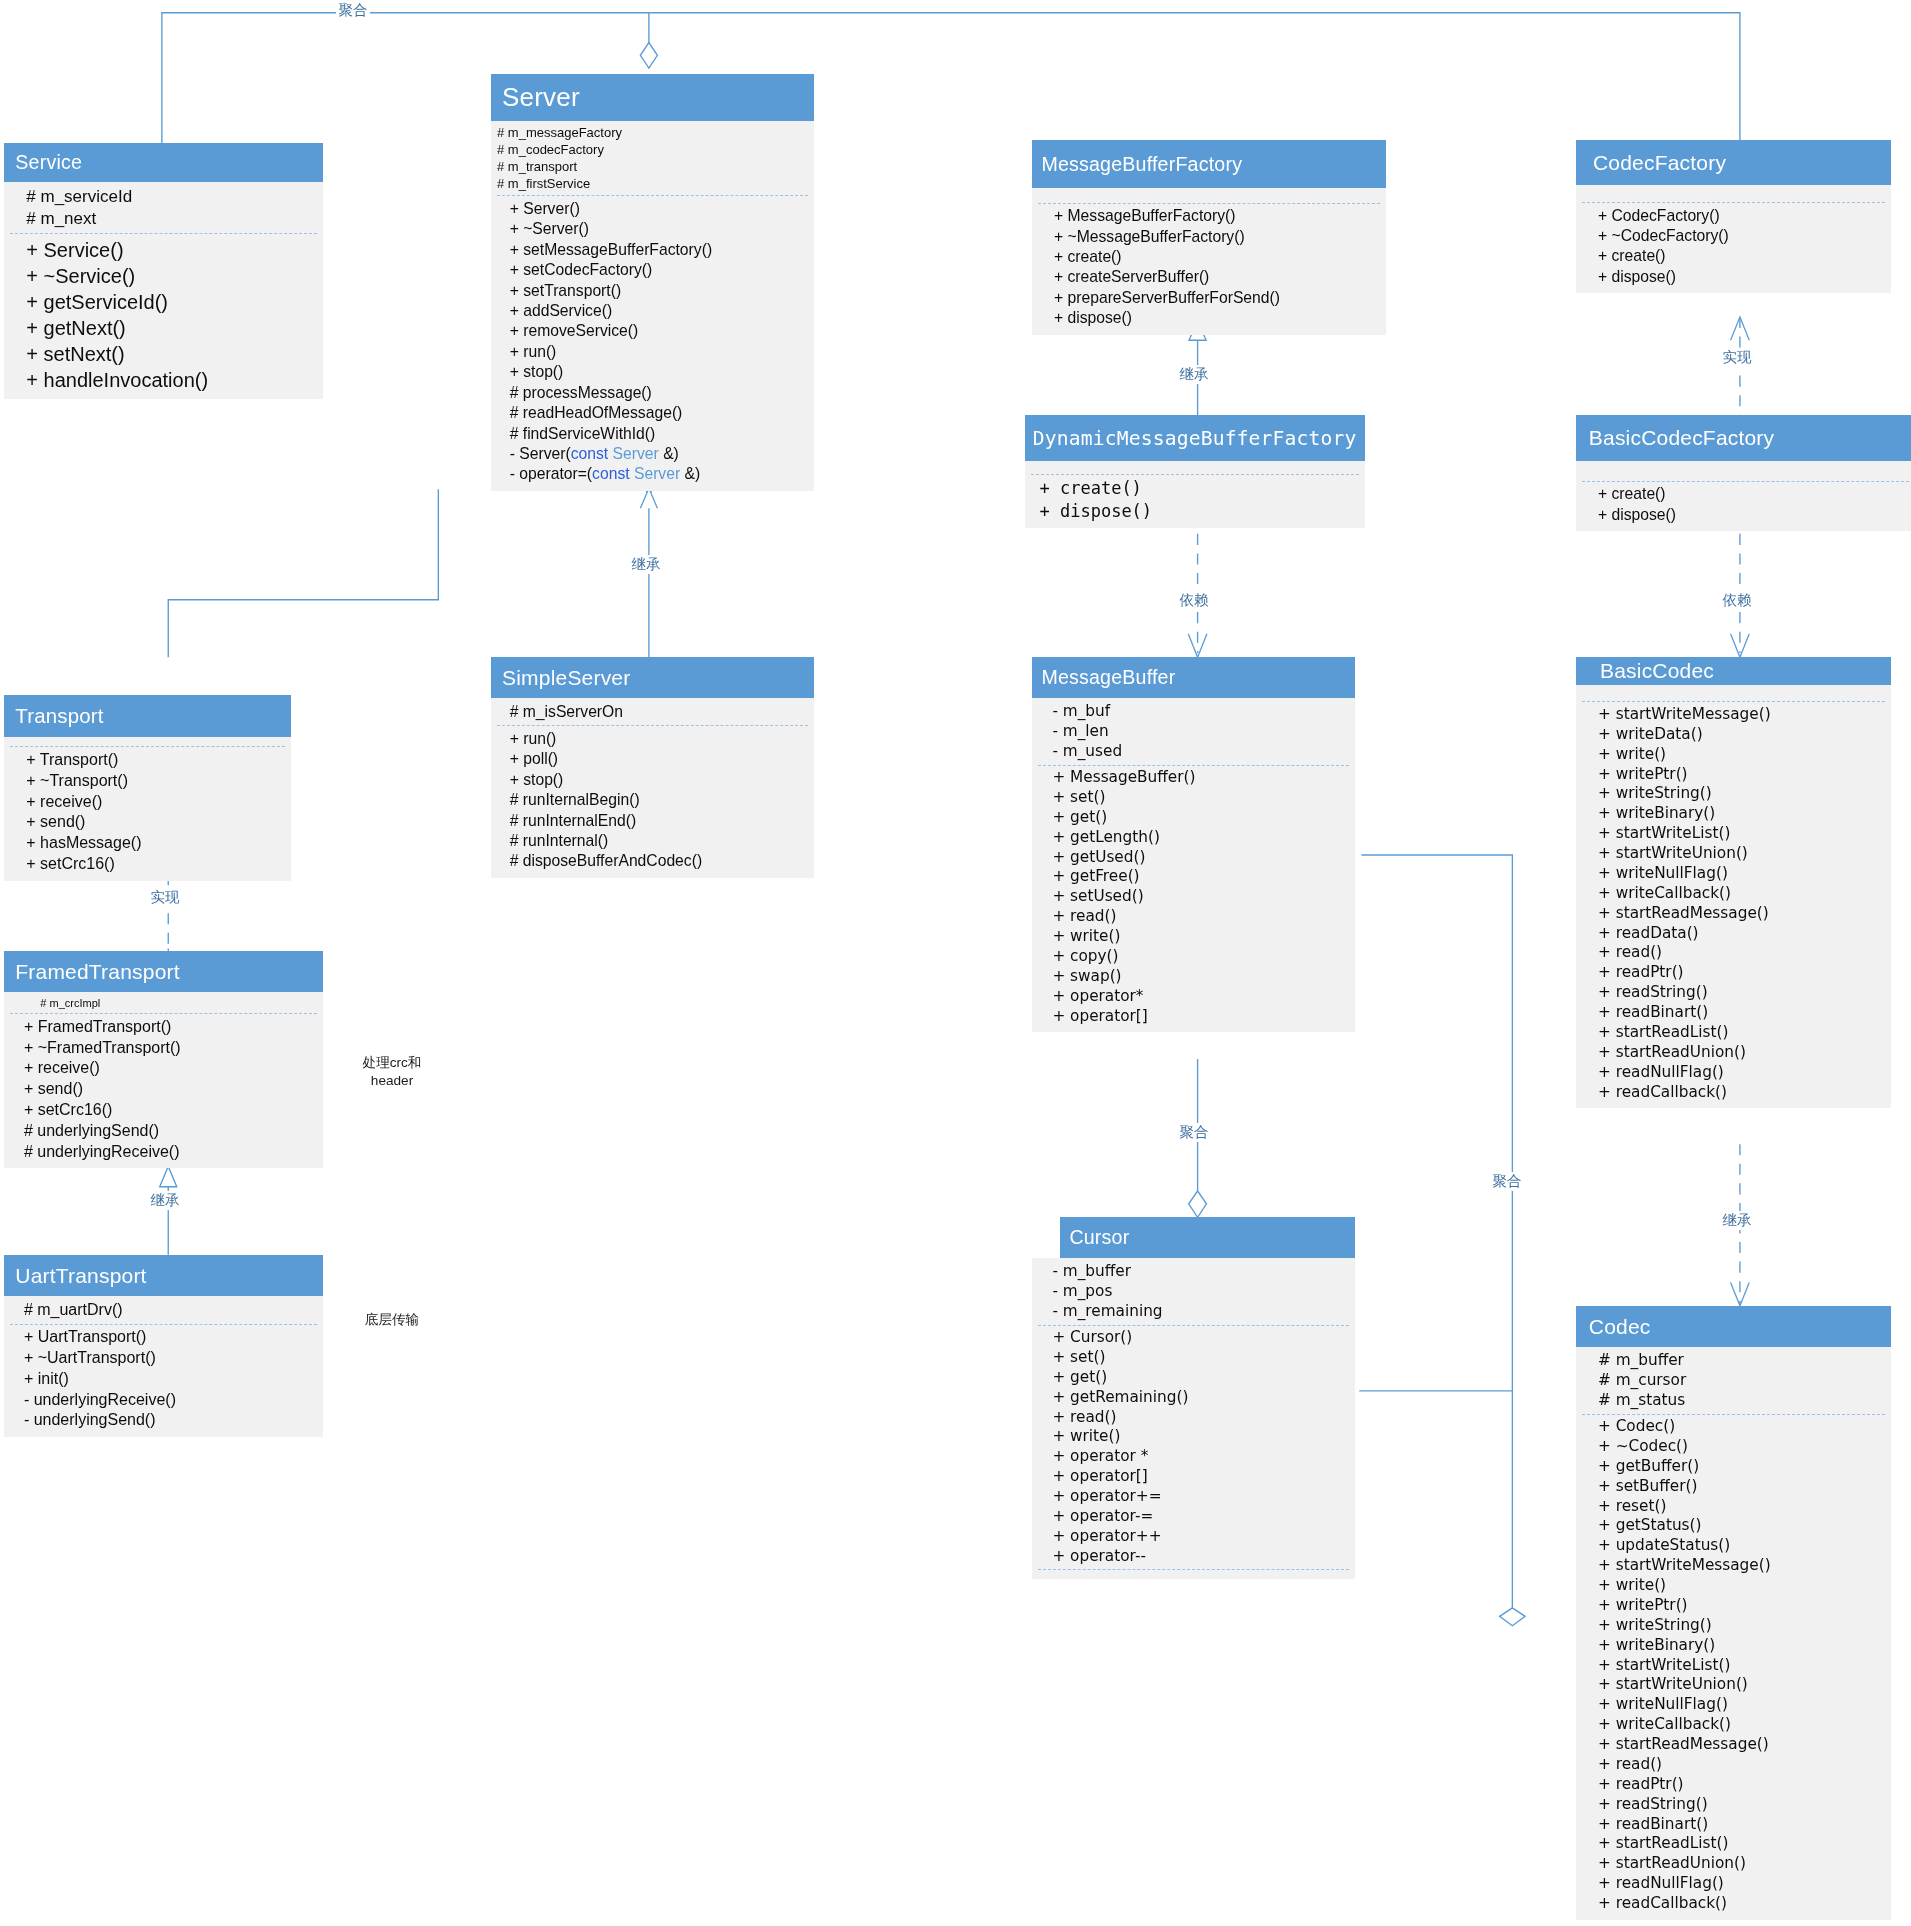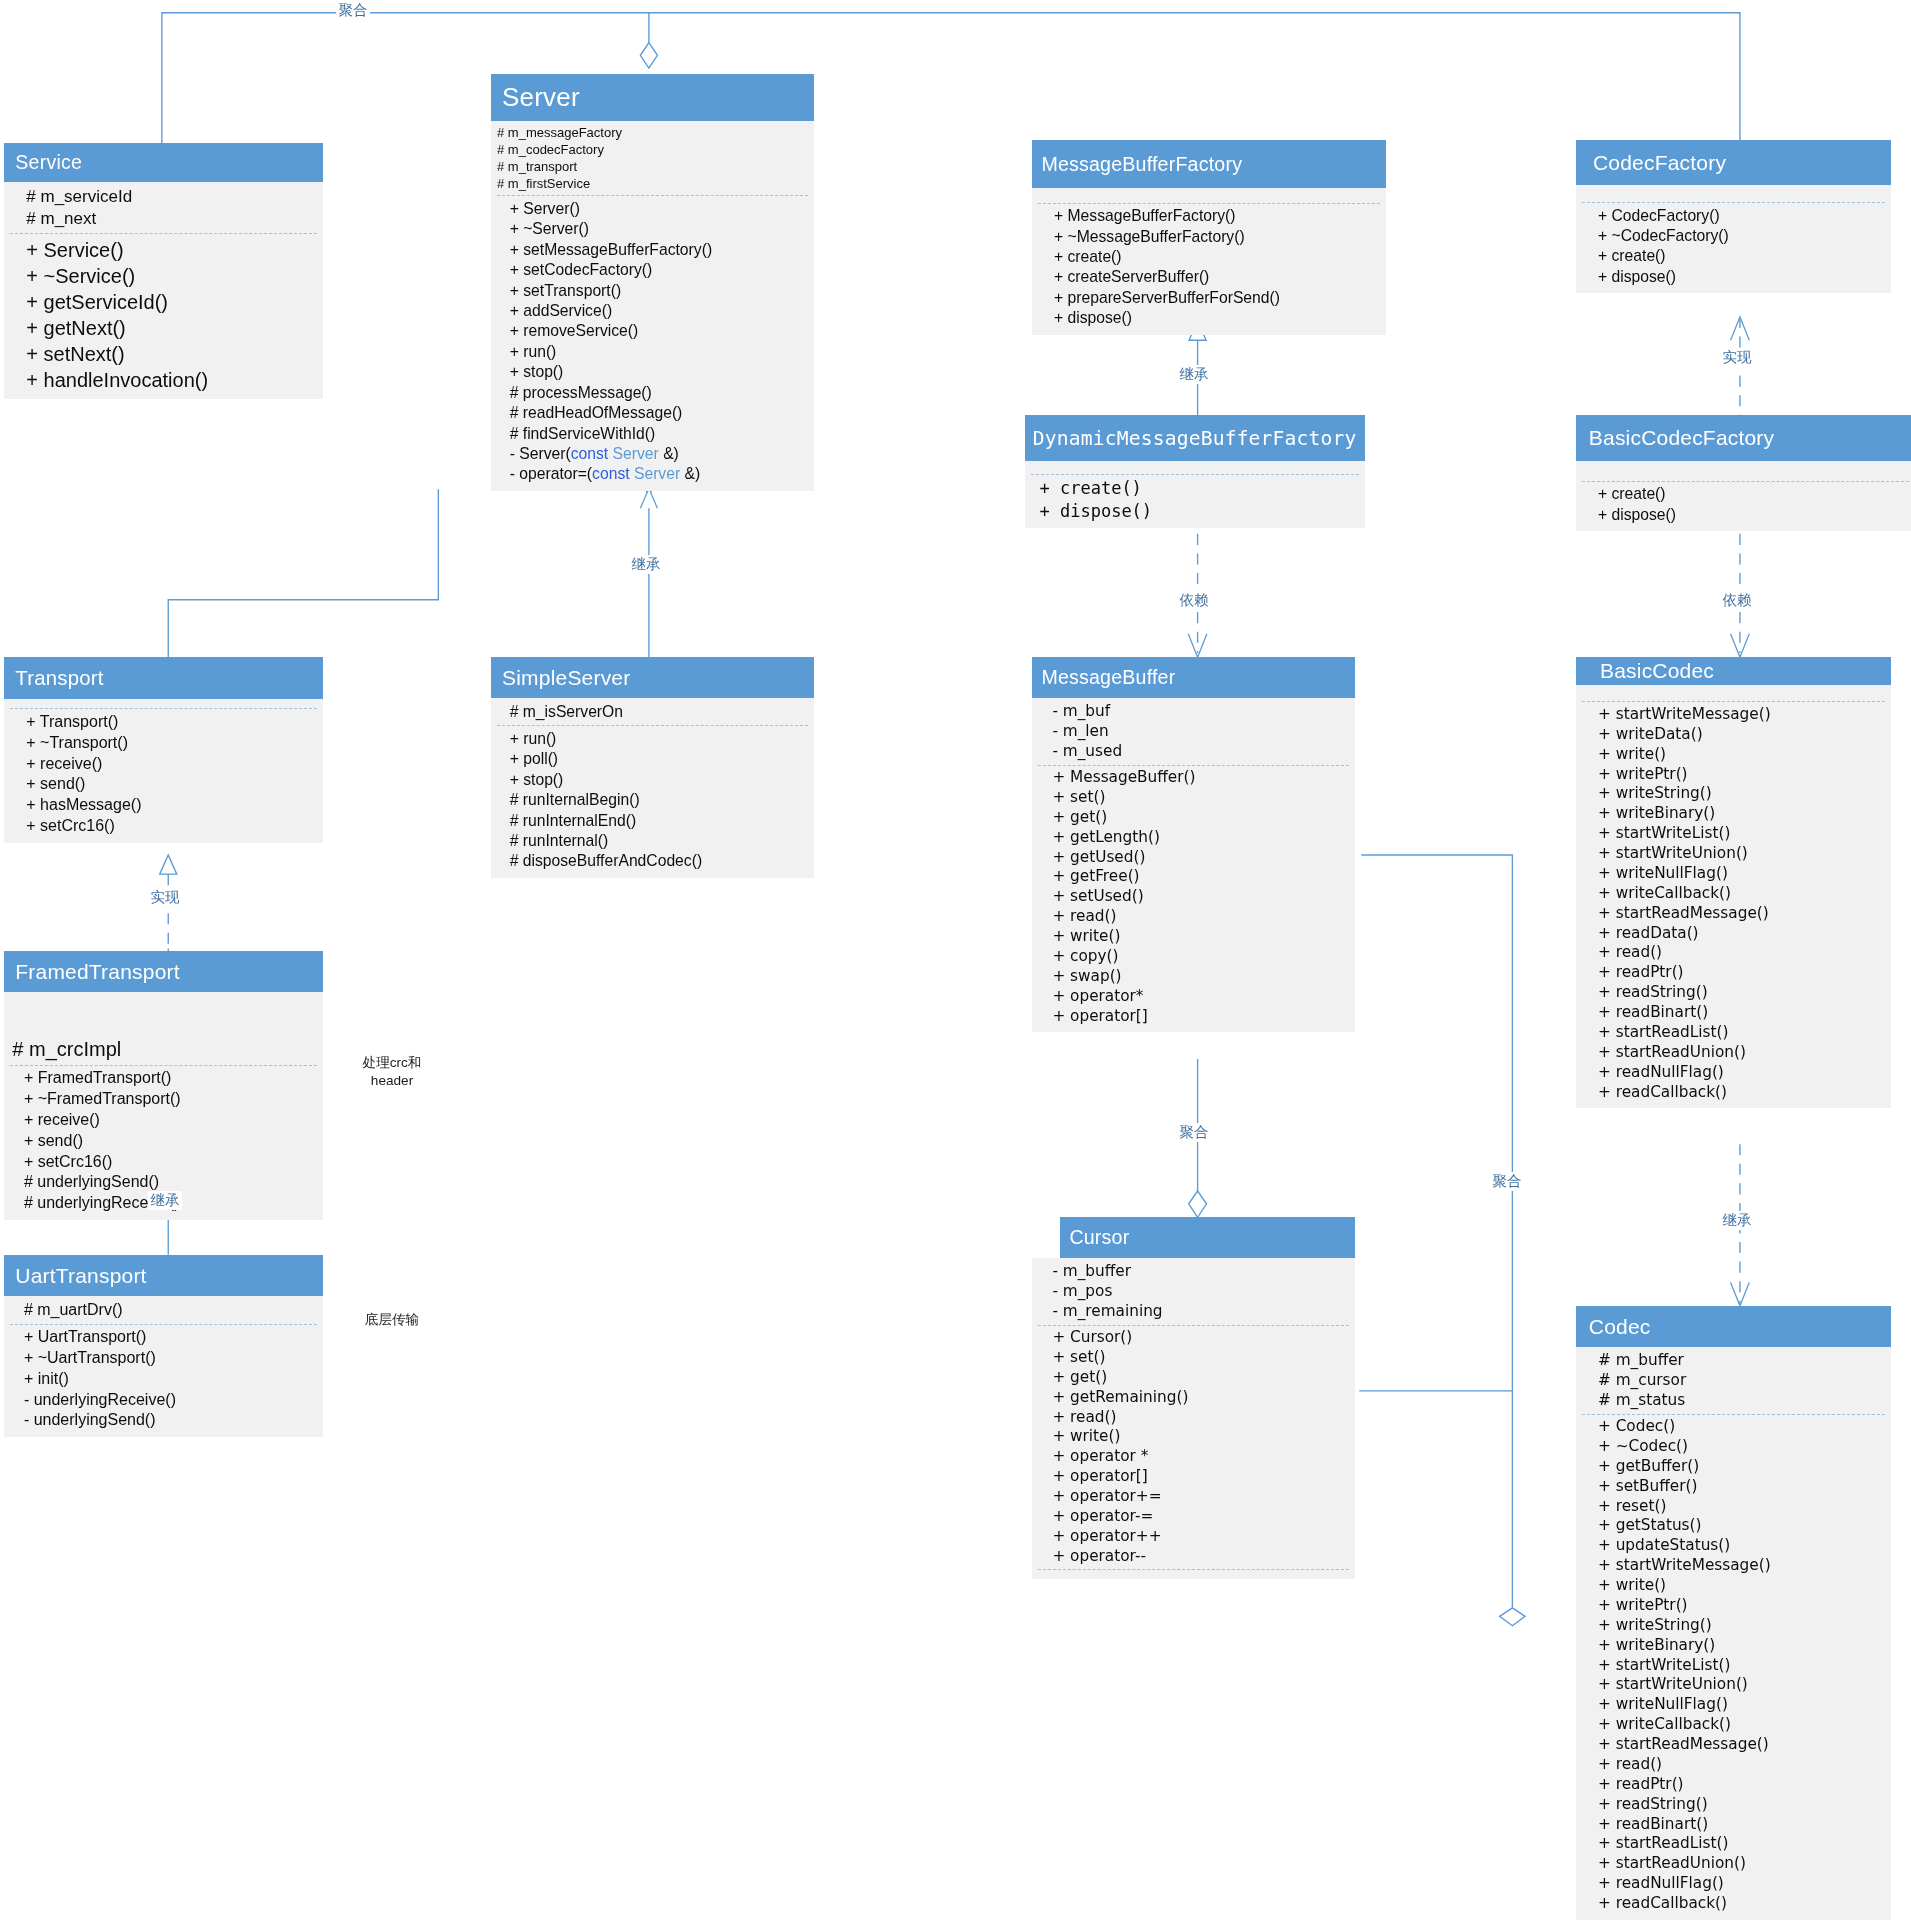--- a/index.html
+++ b/index.html
@@ -200,21 +200,21 @@
         <div class="m-line">+ poll()</div>
         <div class="m-line">+ stop()</div>
         <div class="m-line"># runIternalBegin()</div>
         <div class="m-line"># runInternalEnd()</div>
         <div class="m-line"># runInternal()</div>
         <div class="m-line"># disposeBufferAndCodec()</div>
       </div>
     </div>
   </div>
 
-  <div class="uml-class" style="left:4.3px; top:657px; width:319px;">
+  <div class="uml-class" style="left:4.3px; top:695px; width:287px;">
     <div class="uml-header font-mono" style="height:42px; font-size:20.4px;">
       <span>Transport</span>
     </div>
     <div class="uml-body">
       <div class="uml-attrs" style="font-size:16px; min-height:2.6px;"></div>
       <div class="uml-sep"></div>
       <div class="uml-ops" style="font-size:16px;">
         <div class="m-line">+ Transport()</div>
         <div class="m-line">+ ~Transport()</div>
         <div class="m-line">+ receive()</div>
@@ -223,21 +223,21 @@
         <div class="m-line">+ setCrc16()</div>
       </div>
     </div>
   </div>
 
   <div class="uml-class" style="left:4.3px; top:951px; width:319px;">
     <div class="uml-header" style="height:41px; font-size:21px;">
       <span>FramedTransport</span>
     </div>
     <div class="uml-body">
-      <div class="uml-attrs" style="font-size:20px; padding-left:8px;margin-top:40px;">
+      <div class="uml-attrs" style="font-size:11px; padding-left:36px;">
         <div class="m-line"># m_crcImpl</div>
       </div>
       <div class="uml-sep"></div>
       <div class="uml-ops" style="font-size:16px; padding-left:19.6px;">
         <div class="m-line">+ FramedTransport()</div>
         <div class="m-line">+ ~FramedTransport()</div>
         <div class="m-line">+ receive()</div>
         <div class="m-line">+ send()</div>
         <div class="m-line">+ setCrc16()</div>
         <div class="m-line"># underlyingSend()</div>

